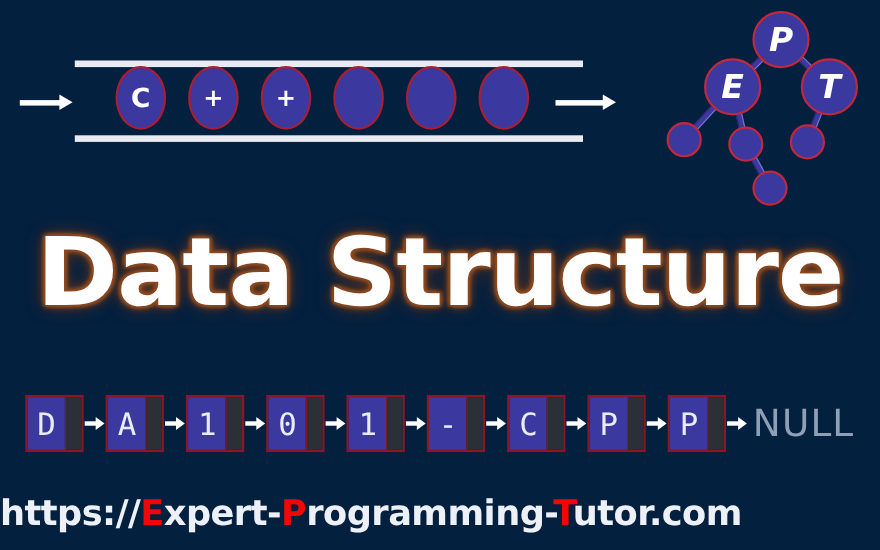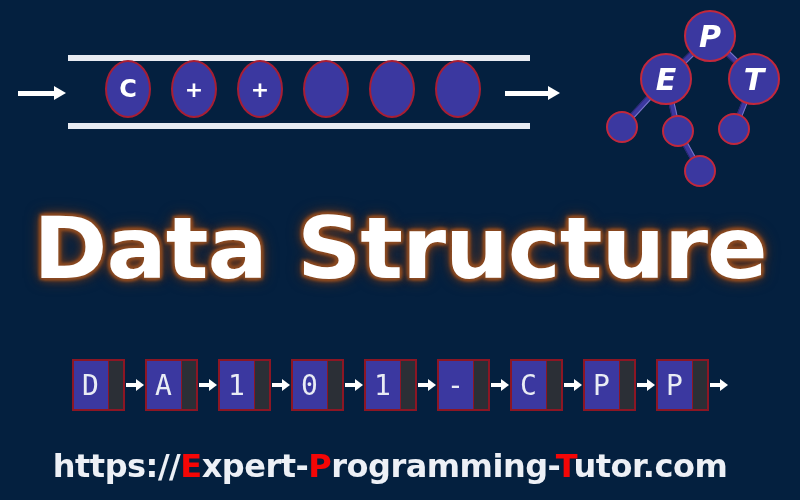--- a/index.html
+++ b/index.html
@@ -187,21 +187,21 @@
     font-size: 34px;
     letter-spacing: 1px;
     font-family: "DejaVu Sans", sans-serif;
   }
 
   
   #footer-url {
     position: absolute;
     left: 0; top: 447px;
     width: 780px;
-    text-align: center;
+    text-align: left;
     font-family: "DejaVu Sans", sans-serif;
     font-weight: bold;
     font-size: 32px;
     color: #edf0f6;
     letter-spacing: -0.5px;
   }
   #footer-url .hl { color: #f50606; }
 </style>
 </head>
 <body>
@@ -319,17 +319,18 @@
         <div class="head"></div>
       </div>
       <div class="ll-node">
         <div class="ll-data">P</div>
         <div class="ll-ptr"></div>
       </div>
       <div class="ll-arrow">
         <div class="shaft"></div>
         <div class="head"></div>
       </div>
+      <div id="ll-null">NULL</div>
     </div>
 
   <div id="footer-url"><span>https://</span><span class="hl">E</span><span>xpert-</span><span class="hl">P</span><span>rogramming-</span><span class="hl">T</span><span>utor.com</span></div>
 
 </div>
 
 </body></html>

